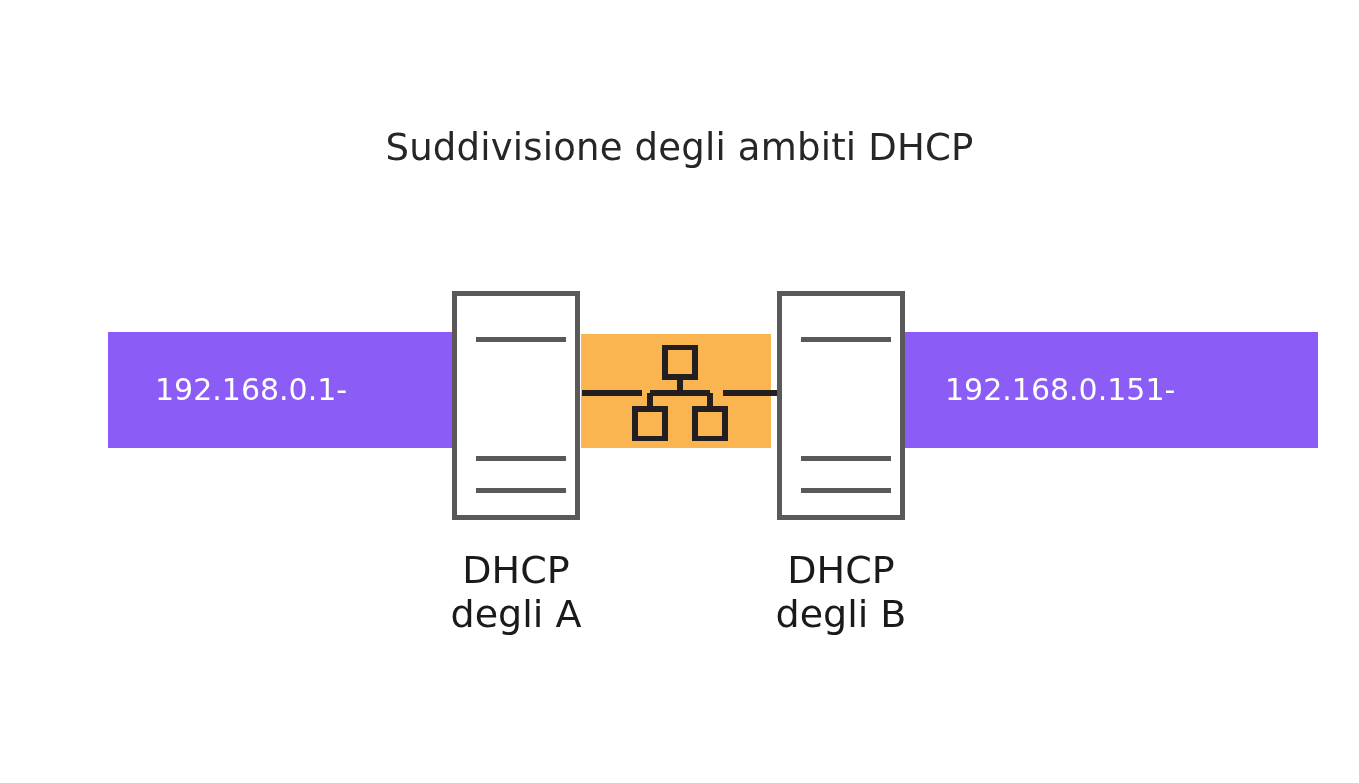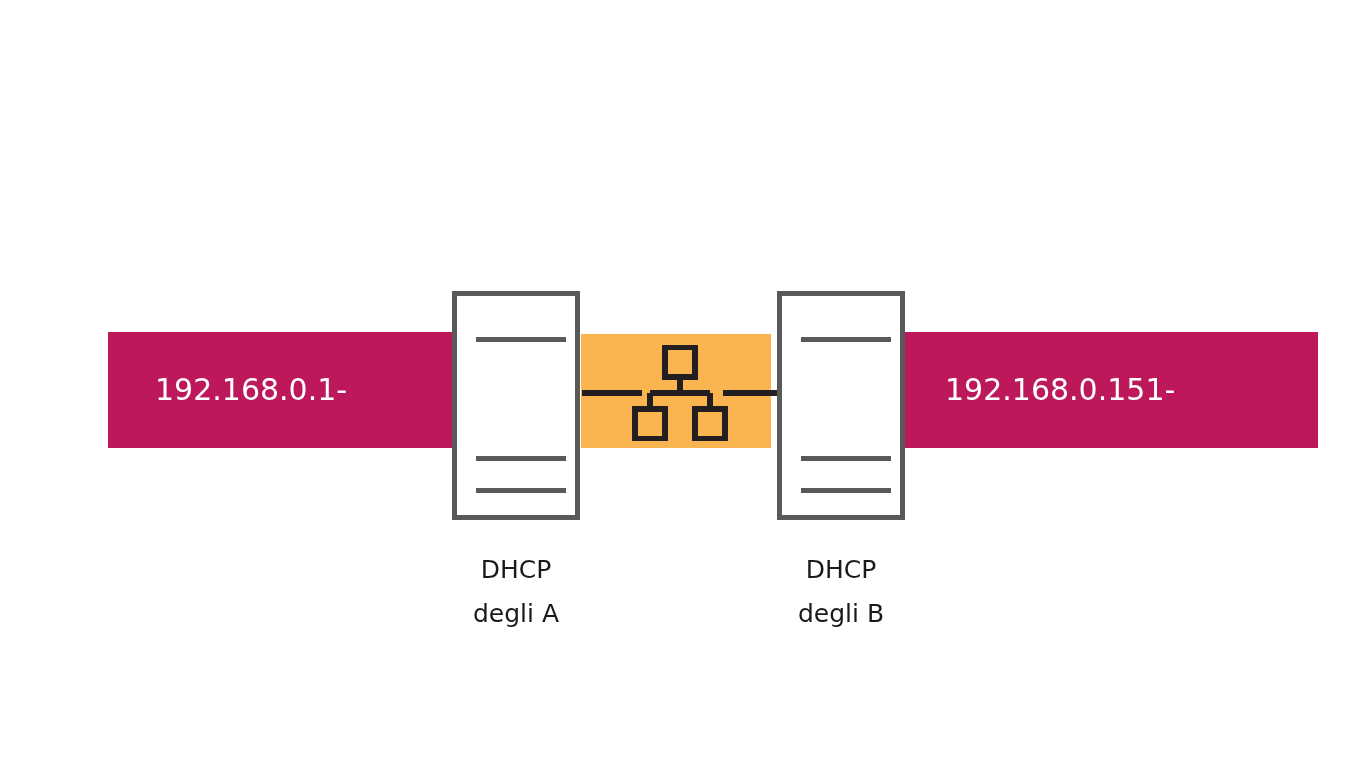--- a/index.html
+++ b/index.html
@@ -32,21 +32,21 @@
     font-family: "DejaVu Sans", sans-serif;
     letter-spacing: 0.2px;
     white-space: nowrap;
   }
 
   
   .scope-bar {
     position: absolute;
     top: 332px;
     height: 116px;
-    background: #be185d;
+    background: #8b5cf6;
     color: #ffffff;
     font-size: 30px;
     line-height: 40px;
     font-family: "DejaVu Sans", sans-serif;
     display: flex;
     flex-direction: column;
     justify-content: center;
     box-sizing: border-box;
   }
   #scope-bar-left {
@@ -117,34 +117,35 @@
   .slot-1 { top: 41px; }
   .slot-2 { top: 160px; }
   .slot-3 { top: 192px; }
 
   
   .server-caption {
     position: absolute;
     top: 548px;
     width: 260px;
     text-align: center;
-    font-size: 25px;
+    font-size: 38px;
     line-height: 44px;
     color: #1a1a1a;
     font-family: "DejaVu Sans", sans-serif;
   }
   #server-caption-a { left: 386px; }
   #server-caption-b { left: 711px; }
   .caption-line { display: block; white-space: nowrap; }
 </style>
 </head>
 <body>
 
 <div id="stage">
 
+  <div id="diagram-title">Suddivisione degli ambiti DHCP</div>
 
   <div id="scope-bar-left" class="scope-bar">
     <span class="scope-line">192.168.0.1-</span>
   </div>
 
   <div id="scope-bar-right" class="scope-bar">
     <span class="scope-line">192.168.0.151-</span>
   </div>
 
   <div id="network-zone"></div>

